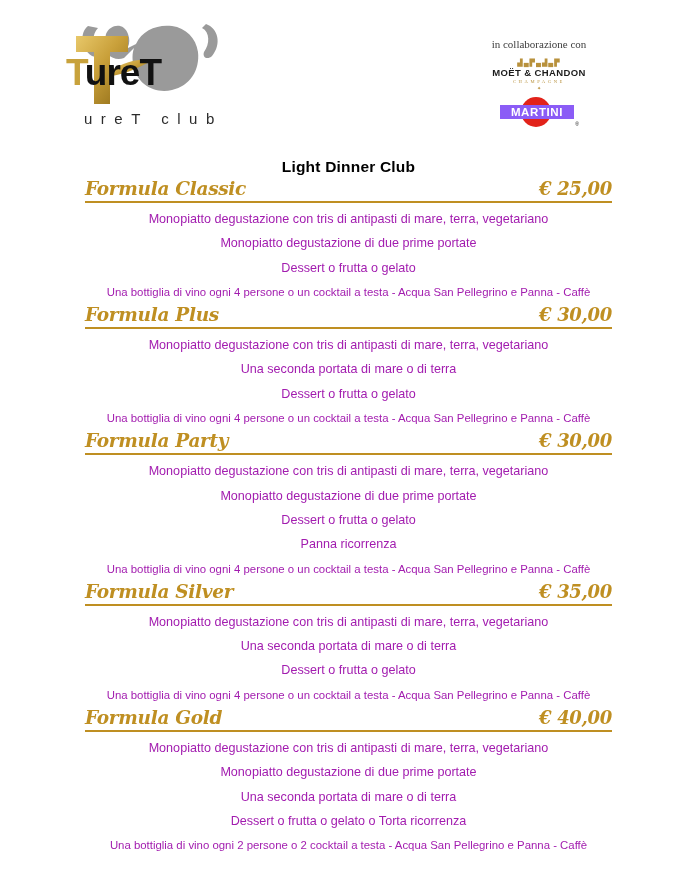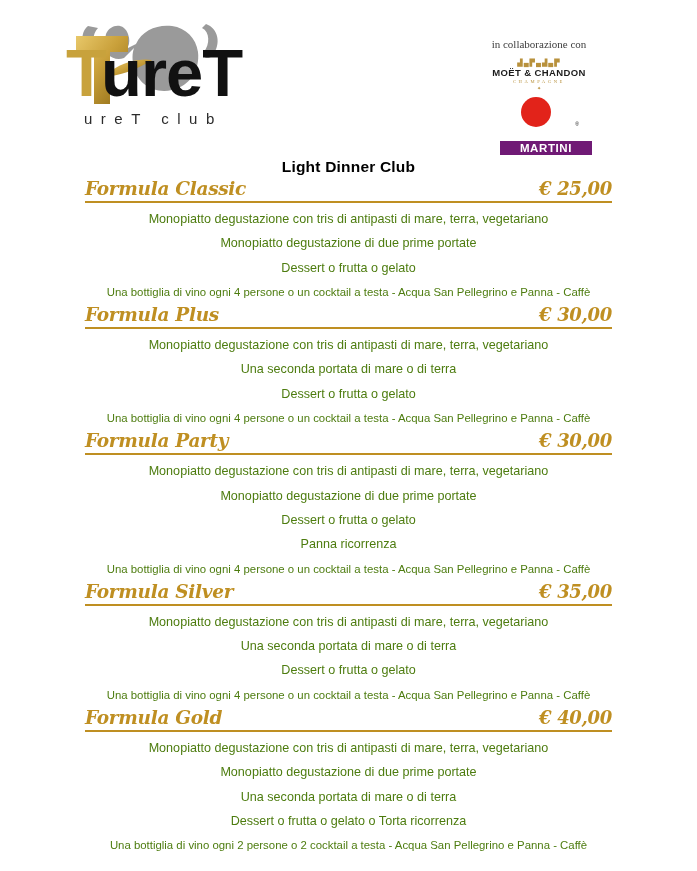--- a/index.html
+++ b/index.html
@@ -36,21 +36,21 @@
     width: 230px;
     height: 86px;
   }
   .brand-wordmark {
     position: absolute;
     left: 0;
     top: 24px;
     width: 230px;
     height: 62px;
     font-family: "Liberation Sans", sans-serif;
-    font-size: 67px;
+    font-size: 37px;
     font-weight: bold;
     letter-spacing: -1px;
     color: #111111;
     line-height: 62px;
     white-space: nowrap;
   }
   .brand-wordmark .t-gold {
     color: #c8a23c;
   }
   .brand-sub {
@@ -123,31 +123,30 @@
     top: 0px;
     width: 30px;
     height: 30px;
     border-radius: 50%;
     background: #e2231a;
   }
   .martini-bar {
     position: absolute;
     left: 0;
     top: 8px;
-    width: 92px;
+    width: 74px;
     height: 14px;
-    background: #701a75;
+    background: #8b5cf6;
     color: #ffffff;
     font-family: "Liberation Sans", sans-serif;
     font-size: 11.5px;
     font-weight: bold;
     letter-spacing: 0.6px;
     line-height: 14px;
     text-align: center;
-    margin-top: 36px;
   }
   .martini-r {
     position: absolute;
     right: -1px;
     bottom: 0px;
     font-size: 5px;
     color: #111111;
   }
 
   
@@ -190,21 +189,21 @@
   }
 
   .items {
     padding: 0;
     margin: 0;
     list-style: none;
   }
   .item {
     text-align: center;
     font-size: 12.6px;
-    color: #4d7c0f;
+    color: #a21caf;
     line-height: 24.3px;
     white-space: nowrap;
   }
   .item.note {
     font-size: 11.4px;
   }
   .section {
     margin-bottom: 0px;
   }
 </style>

